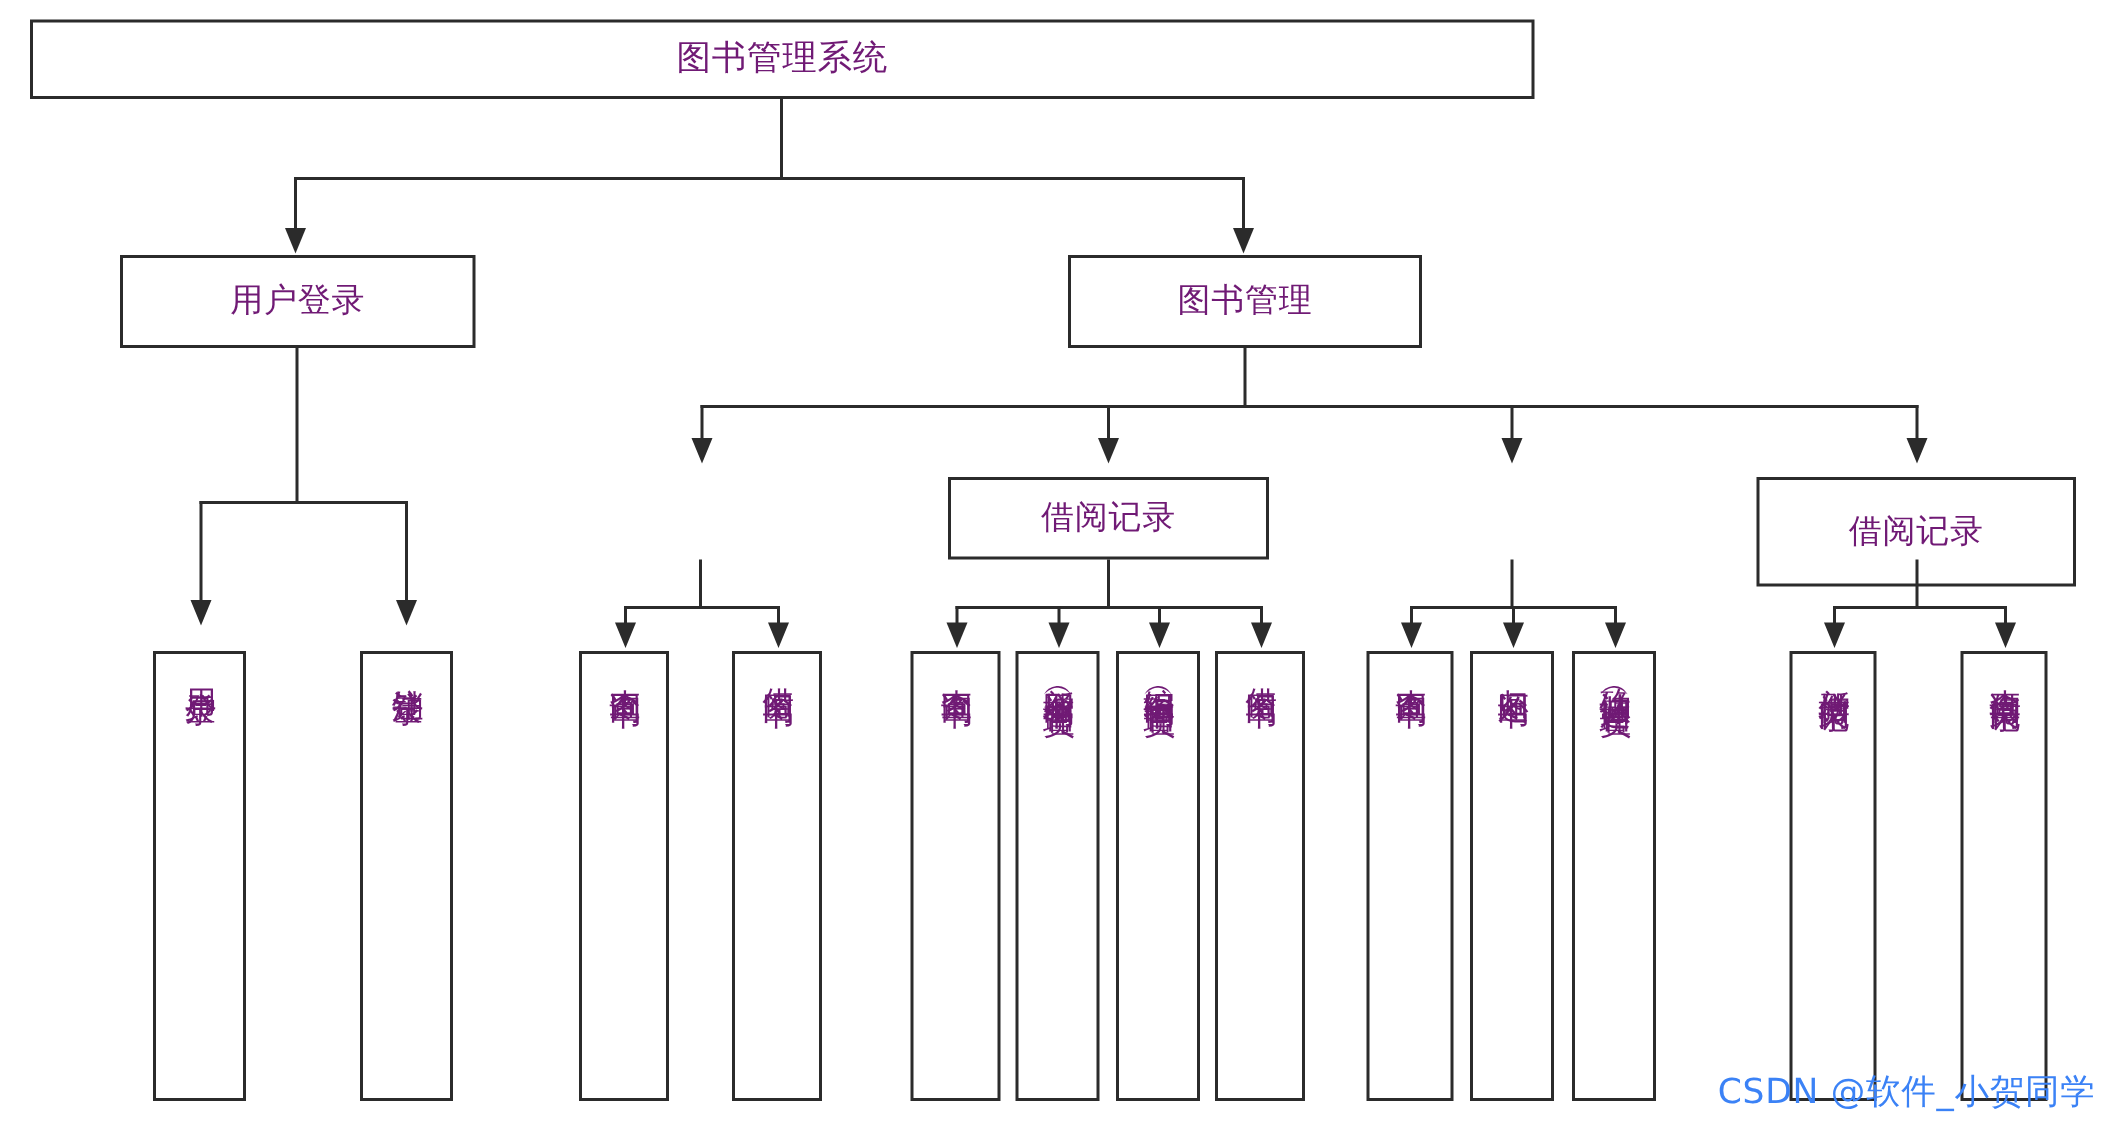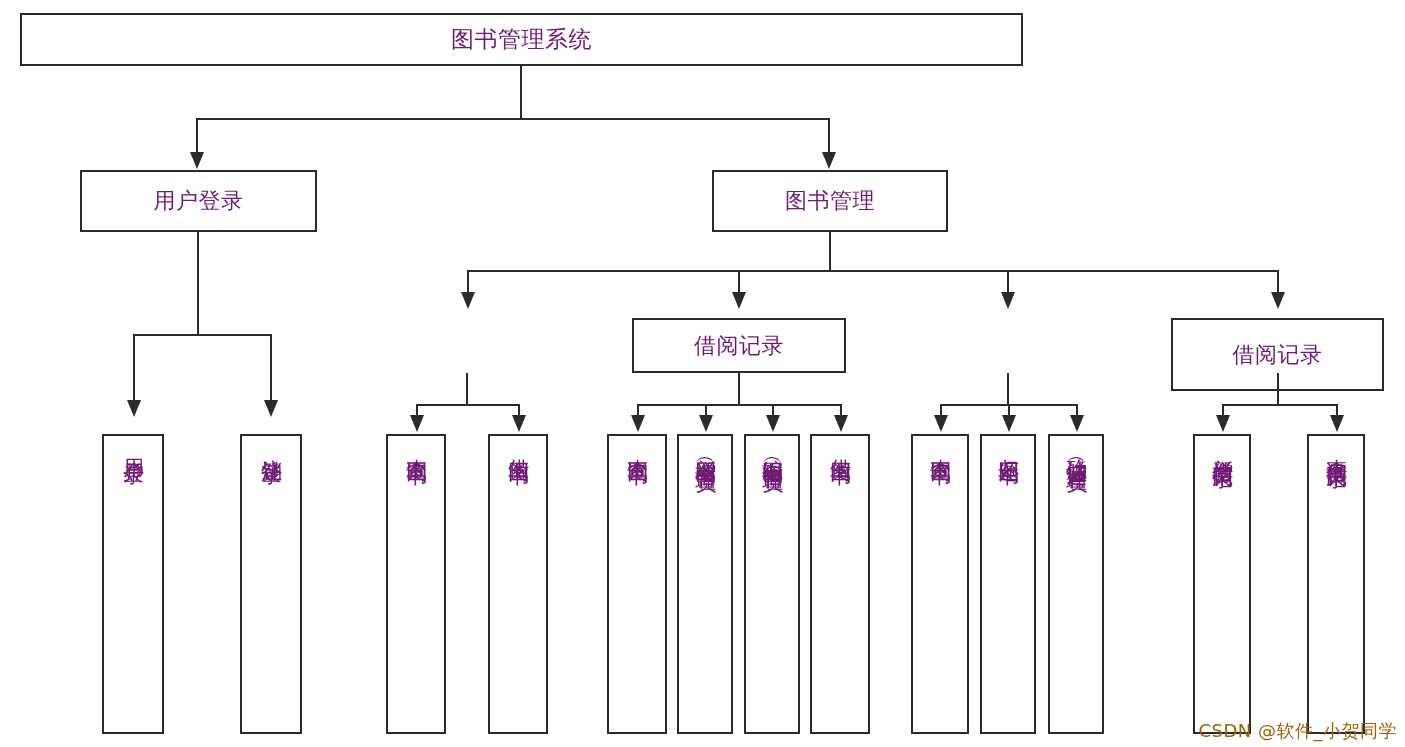--- a/index.html
+++ b/index.html
@@ -68,22 +68,22 @@
     width: 0;
     height: 0;
     border-left: 7px solid transparent;
     border-right: 7px solid transparent;
     border-top: 17px solid #2b2b2b;
   }
   .watermark {
     position: absolute;
     right: 8px;
     bottom: 4px;
-    font-size: 18px;
-    color: #a16207;
+    font-size: 23px;
+    color: #3b82f6;
     white-space: nowrap;
     letter-spacing: 0.5px;
   }
 </style>
 </head>
 <body>
 
 <div id="canvas">
 
   <div class="node h root" style="left:20px; top:13px; width:1003px; height:53px;">

